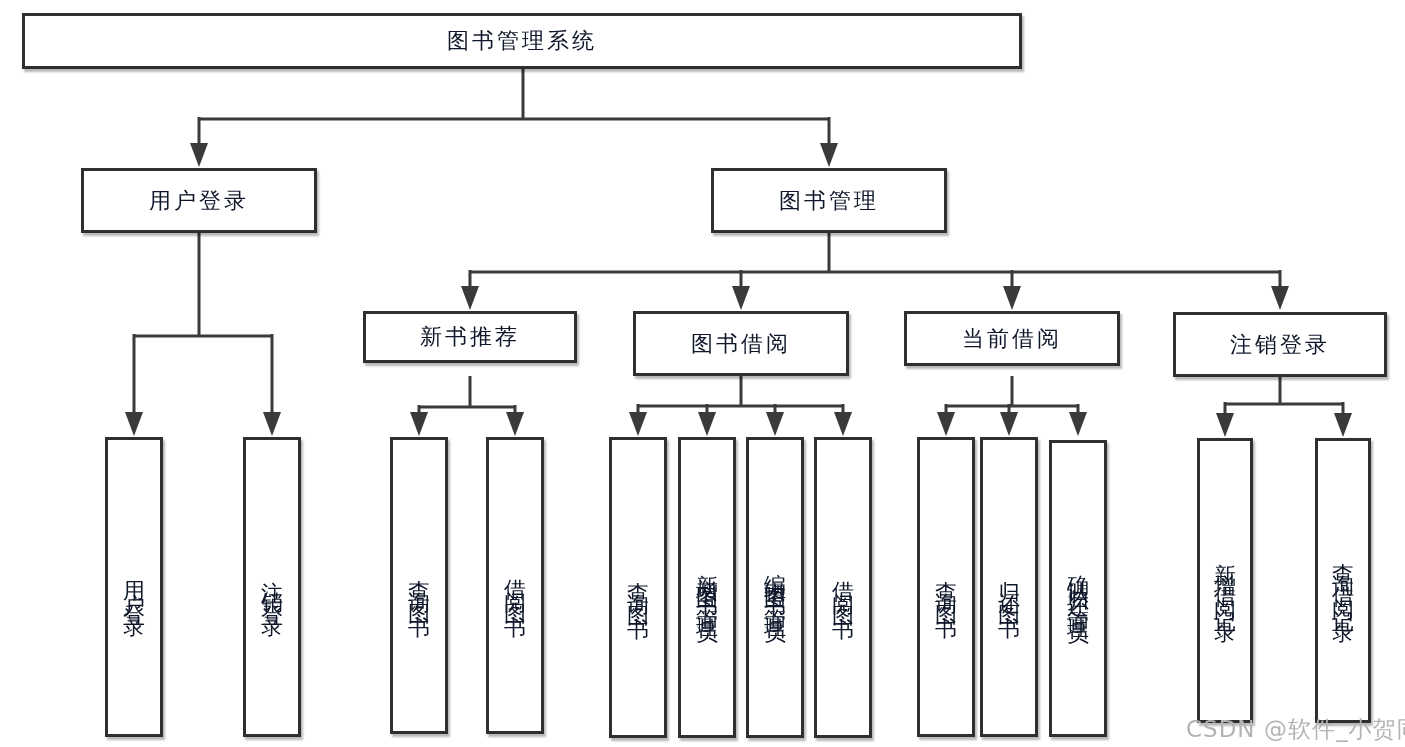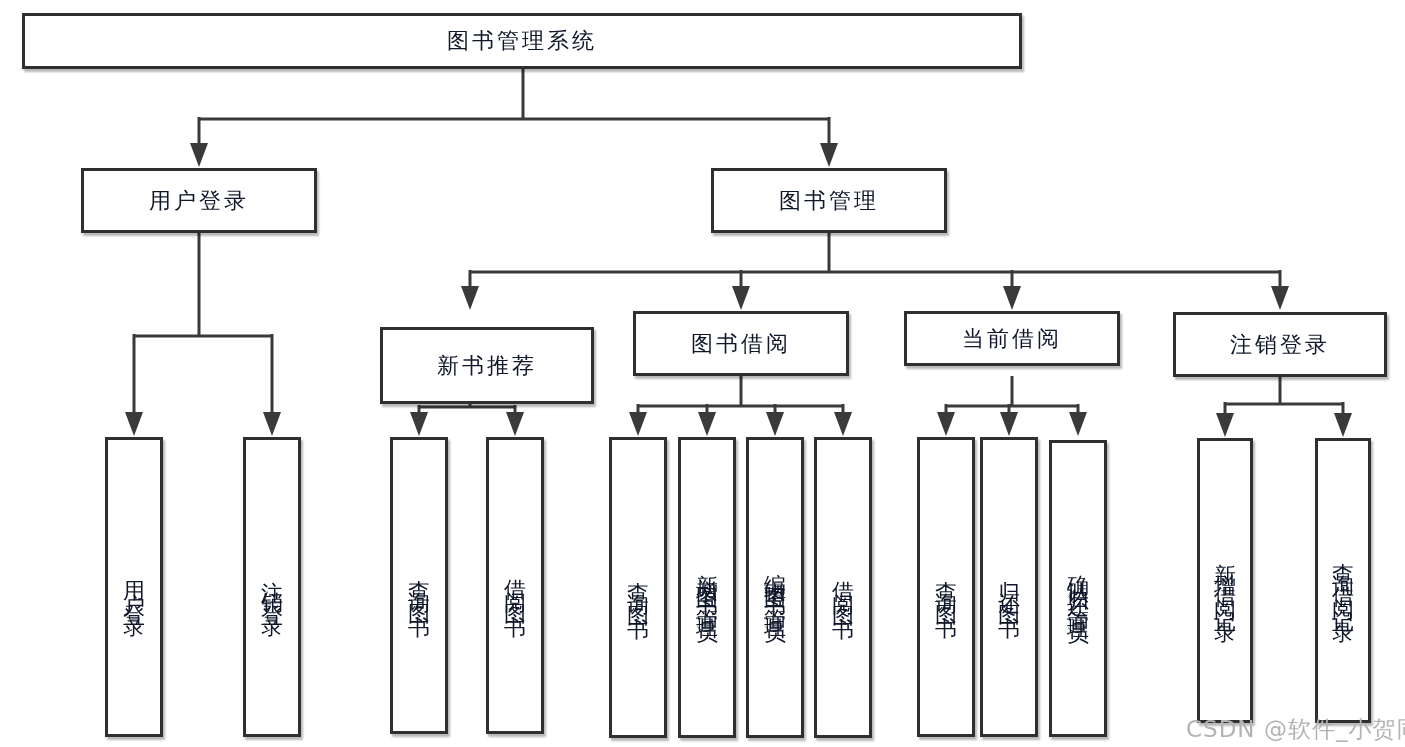--- a/index.html
+++ b/index.html
@@ -44,21 +44,21 @@
     letter-spacing: 12px;
     line-height: 1;
     white-space: nowrap;
   }
   .vbox.tight .vlabel { letter-spacing: 7px; }
 
   
   #root-box        { left: 22px;   top: 13px;  width: 1000px; height: 56px; }
   #b-user-login    { left: 81px;   top: 168px; width: 236px;  height: 65px; }
   #b-book-mgmt     { left: 711px;  top: 168px; width: 236px;  height: 65px; }
-  #b-new-book      { left: 380px;  top: 311px; width: 214px;  height: 77px; margin-top: 16px; }
+  #b-new-book      { left: 363px;  top: 311px; width: 214px;  height: 52px; }
   #b-book-borrow   { left: 633px;  top: 311px; width: 216px;  height: 65px; }
   #b-current       { left: 904px;  top: 311px; width: 216px;  height: 55px; }
   #b-record        { left: 1173px; top: 312px; width: 214px;  height: 65px; }
 
   #v-login       { left: 105px;  top: 437px; width: 58px; height: 300px; }
   #v-logout      { left: 243px;  top: 437px; width: 58px; height: 300px; }
   #v-nb-query    { left: 390px;  top: 437px; width: 58px; height: 297px; }
   #v-nb-borrow   { left: 486px;  top: 437px; width: 58px; height: 297px; }
   #v-bb-query    { left: 609px;  top: 437px; width: 58px; height: 301px; }
   #v-bb-add      { left: 678px;  top: 437px; width: 58px; height: 301px; }

